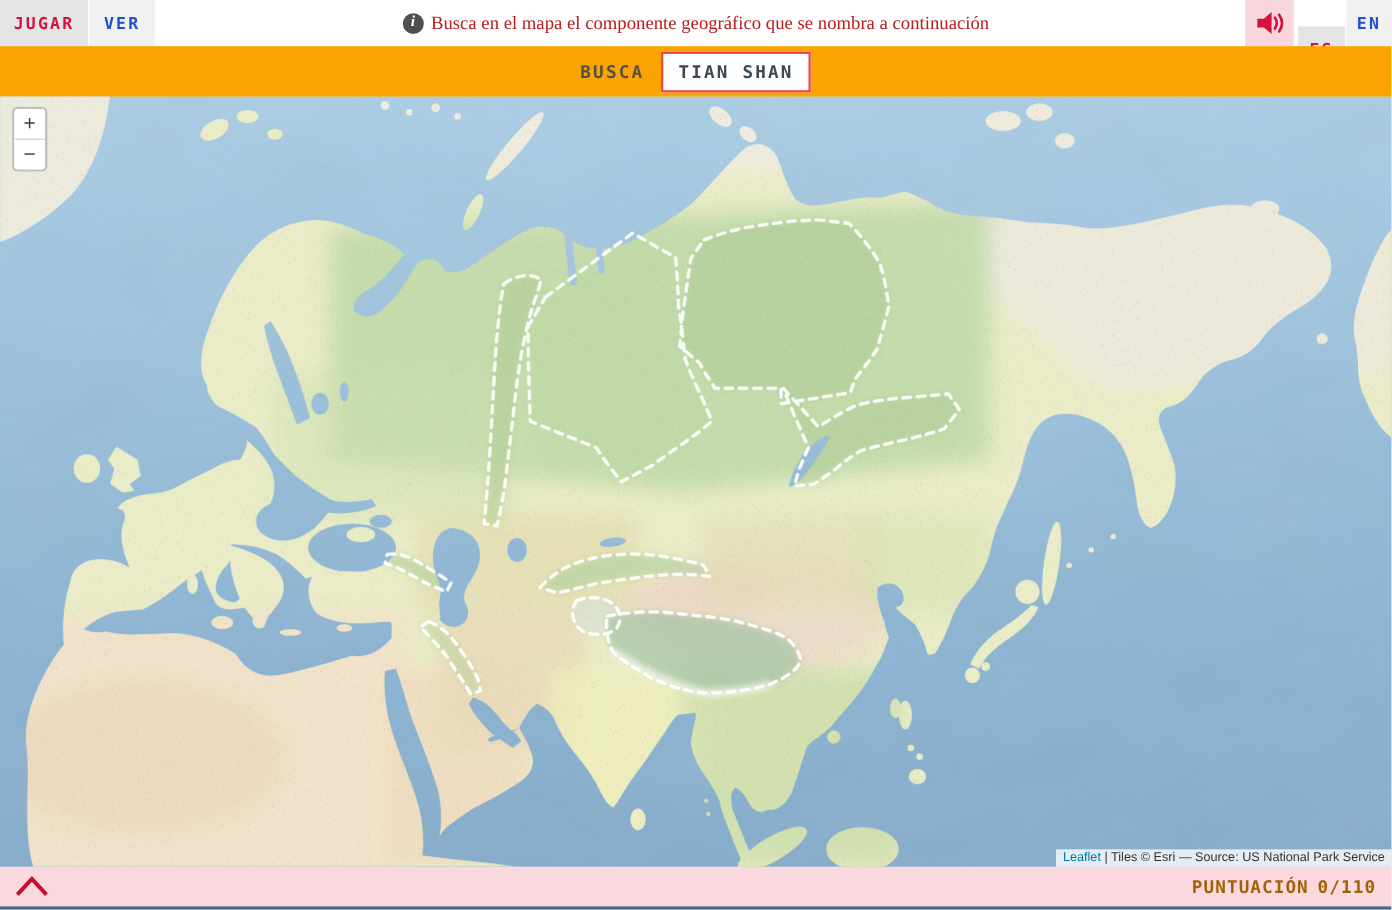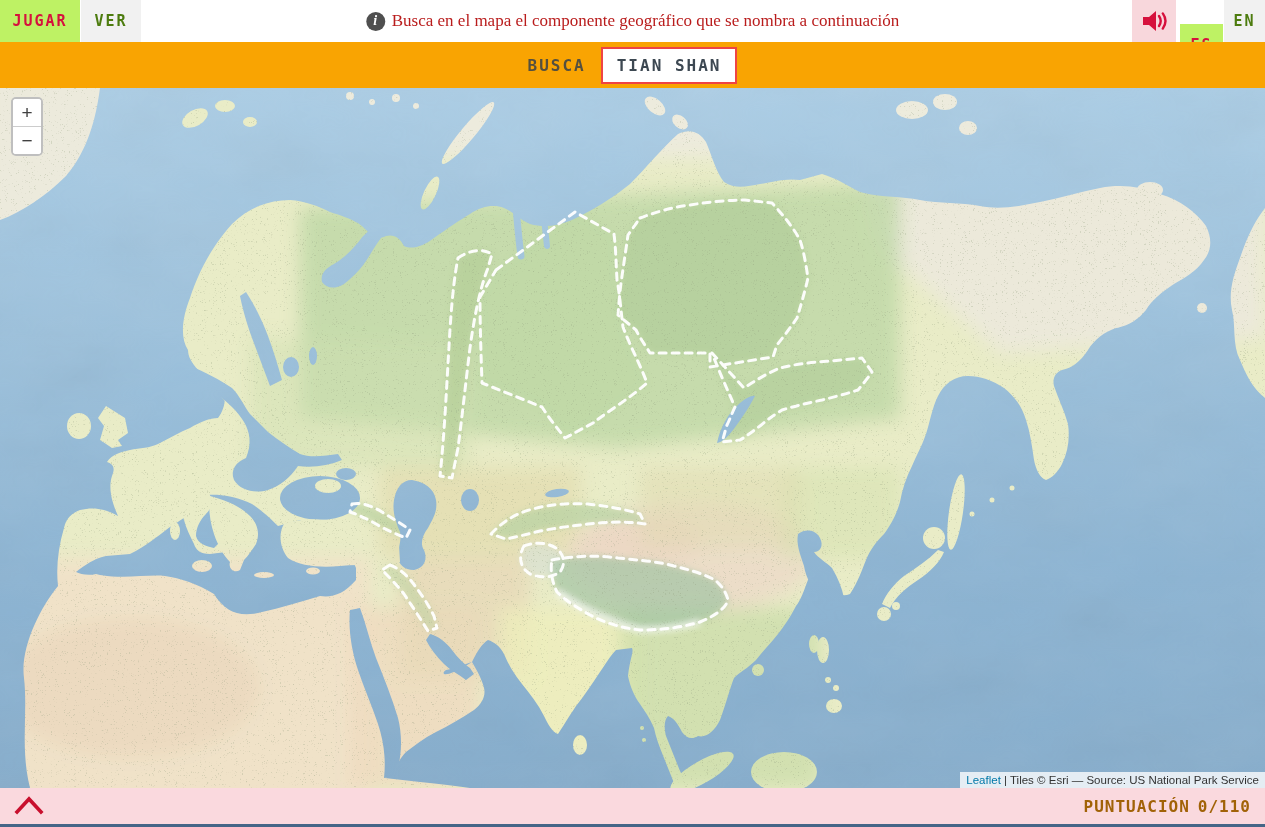--- a/index.html
+++ b/index.html
@@ -2,22 +2,22 @@
 <html><head>
 <meta charset="utf-8">
 <style>
   html,body{margin:0;padding:0;background:#fff;}
   #app{position:relative;width:1265px;height:827px;overflow:hidden;font-family:"DejaVu Sans Mono",monospace;}
 
   
   .topbar{position:absolute;left:0;top:0;width:1265px;height:42px;background:#ffffff;}
   .tab{position:absolute;top:0;height:42px;display:flex;align-items:center;justify-content:center;
        font-weight:bold;font-size:15px;letter-spacing:2px;cursor:pointer;}
-  .tab.pink{background:#bef264;color:#d6113d;}
-  .tab.gray{background:#f1f1f1;color:#4d7c0f;}
+  .tab.pink{background:#e5e5e5;color:#d6113d;}
+  .tab.gray{background:#f1f1f1;color:#1d4ed8;}
   #tab-jugar{left:0;width:80px;}
   #tab-ver{left:81px;width:60px;}
   #tab-audio{left:1132px;width:44px;background:#f8d7dc;}
   #tab-es{left:1180px;width:43px;margin-top:24px;}
   #tab-en{left:1224px;width:41px;}
   .instruction{position:absolute;left:50%;top:0;height:42px;transform:translateX(-50%);
        display:flex;align-items:center;gap:7px;white-space:nowrap;}
   .info-circle{width:19px;height:19px;border-radius:50%;background:#4f4f4f;color:#fff;
        display:flex;align-items:center;justify-content:center;
        font-family:"Liberation Serif",serif;font-style:italic;font-weight:bold;font-size:14px;flex:0 0 auto;}

